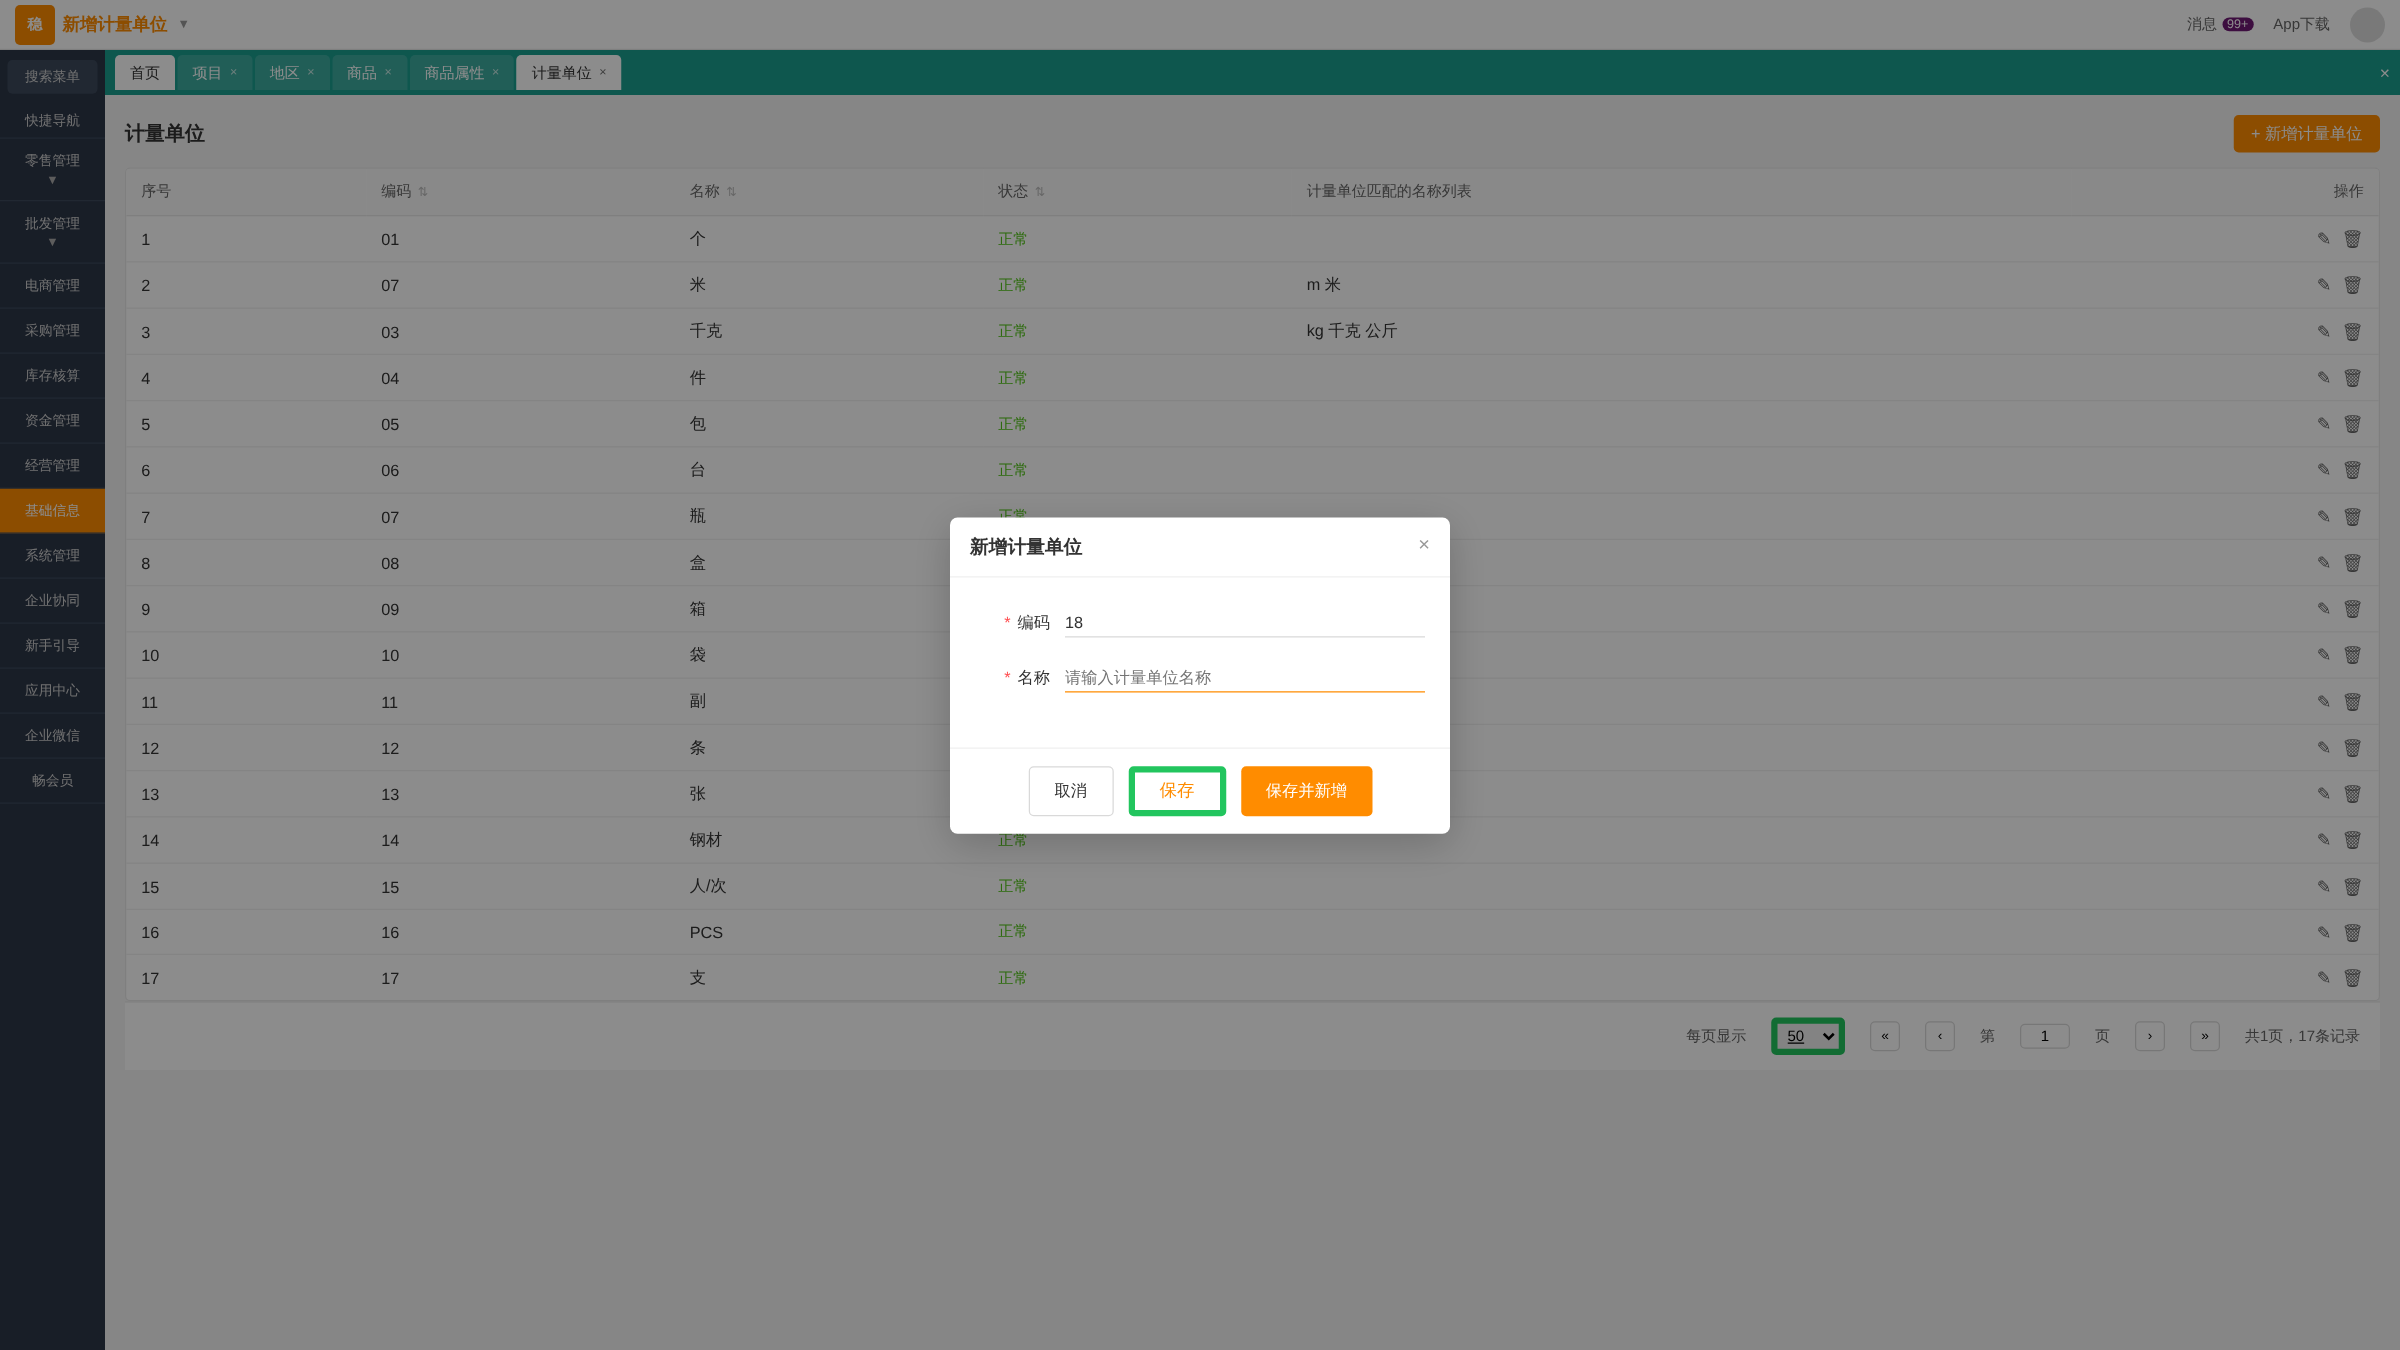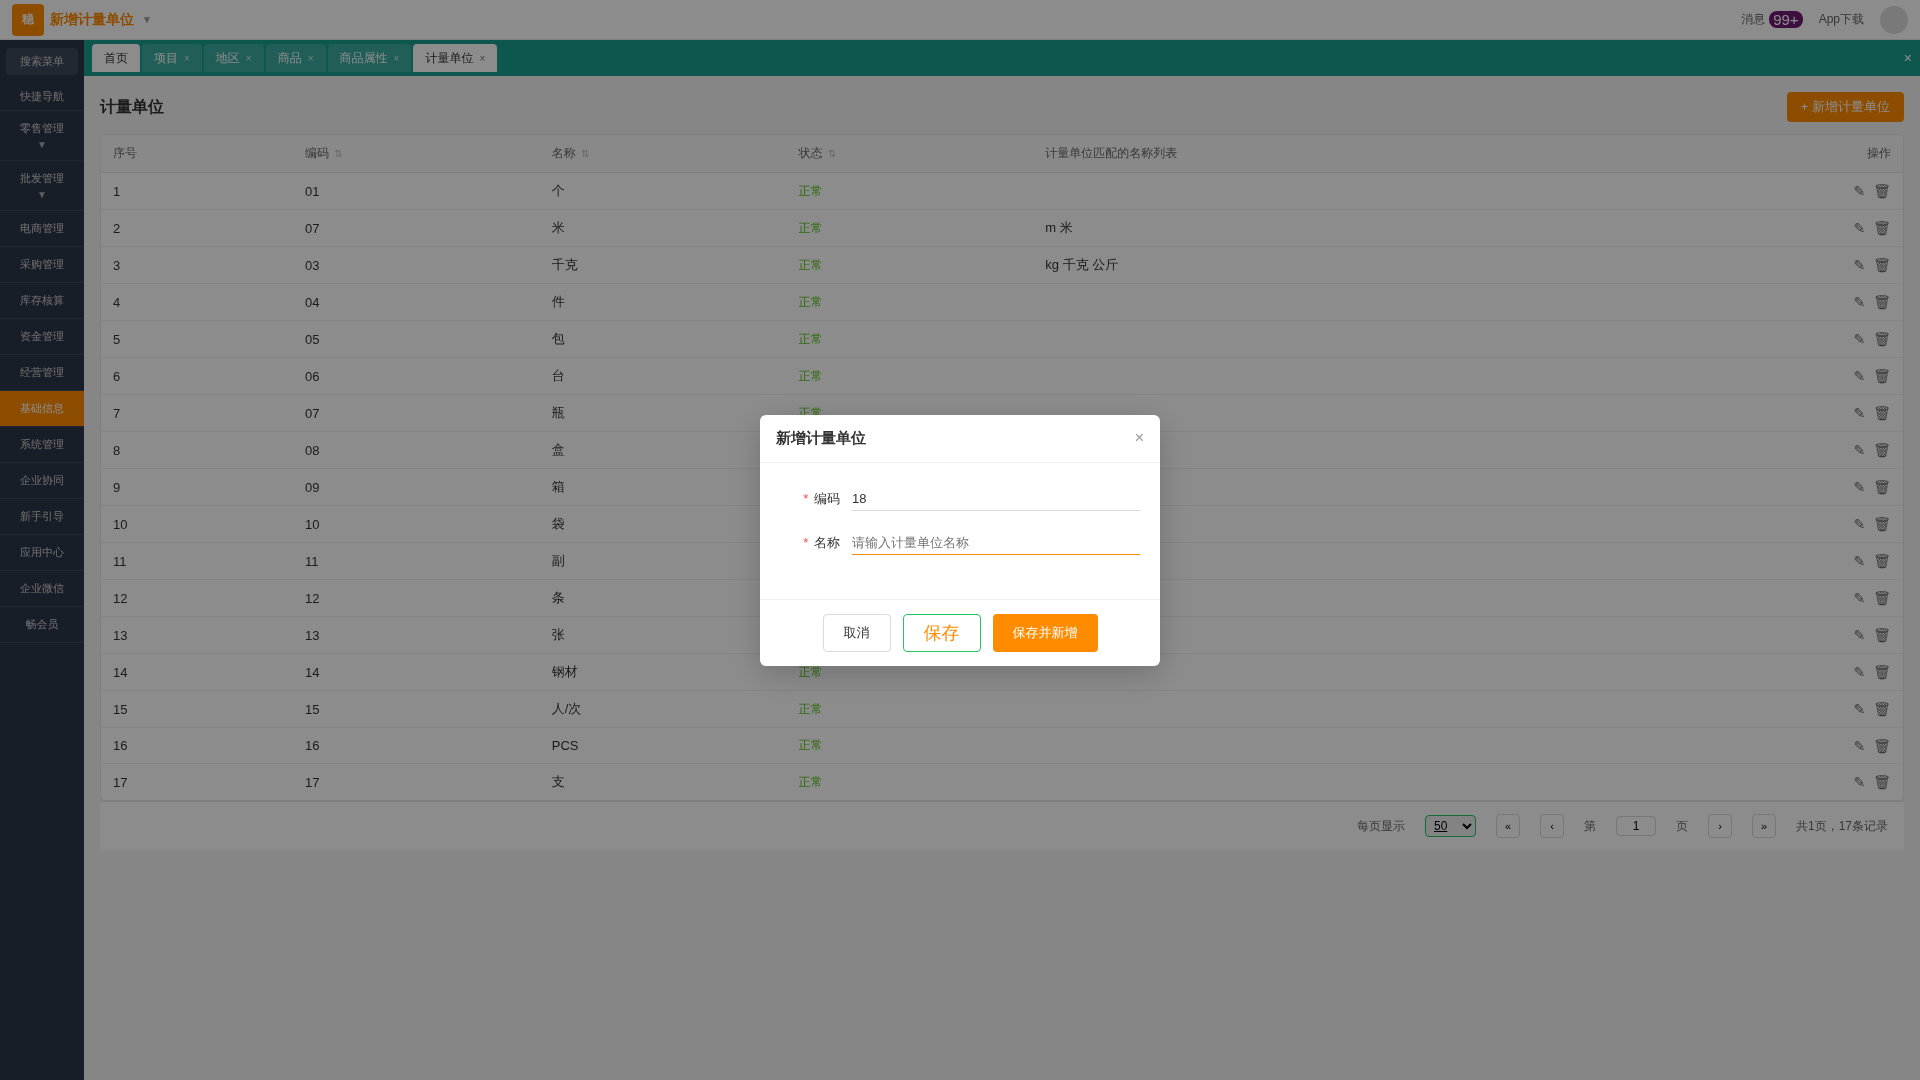--- a/index.html
+++ b/index.html
@@ -6,21 +6,21 @@
     body { font-family: 'Microsoft YaHei', Arial, sans-serif; font-size: 13px; background: #f0f2f5; color: #333; height: 1080px; width: 1920px; overflow: hidden; display: flex; flex-direction: column; }
 
     
     .topbar { height: 40px; background: #fff; display: flex; align-items: center; justify-content: space-between; padding: 0 12px; border-bottom: 1px solid #e8e8e8; flex-shrink: 0; }
     .topbar-left { display: flex; align-items: center; gap: 8px; }
     .logo-area { display: flex; align-items: center; gap: 6px; }
     .logo-icon { width: 32px; height: 32px; background: #ff8c00; border-radius: 4px; display: flex; align-items: center; justify-content: center; color: white; font-size: 12px; font-weight: bold; }
     .logo-text { color: #ff8c00; font-weight: bold; font-size: 14px; }
     .topbar-right { display: flex; align-items: center; gap: 16px; }
     .topbar-btn { display: flex; align-items: center; gap: 4px; cursor: pointer; color: #666; font-size: 12px; }
-    .badge { background: #701a75; color: white; border-radius: 8px; padding: 0 4px; font-size: 15px; min-width: 16px; text-align: right; }
+    .badge { background: #701a75; color: white; border-radius: 8px; padding: 0 4px; font-size: 10px; min-width: 16px; text-align: right; }
     .avatar { width: 28px; height: 28px; background: #ddd; border-radius: 50%; }
 
     
     .main-layout { display: flex; flex: 1; overflow: hidden; }
 
     
     .sidebar { width: 84px; background: #2d3748; flex-shrink: 0; display: flex; flex-direction: column; }
     .sidebar-search { padding: 8px 6px; }
     .sidebar-search-btn { width: 100%; background: #3d4a5c; border: none; color: #ccc; padding: 6px 4px; border-radius: 4px; cursor: pointer; font-size: 11px; text-align: center; }
     .sidebar-nav-btn { padding: 6px 8px; color: #ccc; font-size: 11px; text-align: center; cursor: pointer; border-bottom: 1px solid #3d4a5c; }
@@ -51,39 +51,39 @@
     th { padding: 10px 12px; text-align: left; font-weight: 500; color: #666; font-size: 12px; border-bottom: 1px solid #e8e8e8; white-space: nowrap; }
     td { padding: 9px 12px; border-bottom: 1px solid #f0f0f0; font-size: 13px; color: #333; }
     tr:last-child td { border-bottom: none; }
     .sort-icon { color: #bbb; font-size: 10px; margin-left: 2px; }
     .status-normal { color: #52c41a; font-size: 12px; }
     .action-icons { display: flex; gap: 8px; justify-content: flex-end; }
     .action-icon { color: #666; cursor: pointer; font-size: 14px; }
 
     
     .pagination { display: flex; align-items: center; justify-content: flex-end; padding: 12px 16px; background: white; border-top: 1px solid #e8e8e8; gap: 20px; font-size: 12px; color: #666; }
-    .pagination select { border: 1px solid #22c55e; border-radius: 4px; padding: 2px 4px; font-size: 12px; text-decoration: underline; }
+    .pagination select { border: 5px solid #22c55e; border-radius: 4px; padding: 2px 4px; font-size: 12px; text-decoration: underline; }
     .pagination-btn { width: 24px; height: 24px; border: 1px solid #d9d9d9; background: white; border-radius: 4px; cursor: pointer; display: flex; align-items: center; justify-content: center; font-size: 11px; }
     .pagination-input { width: 40px; border: 1px solid #d9d9d9; border-radius: 4px; padding: 2px 4px; text-align: center; font-size: 12px; }
 
     
     .overlay { position: fixed; top: 0; left: 0; width: 100%; height: 100%; background: rgba(0,0,0,0.45); display: flex; align-items: center; justify-content: center; z-index: 1000; }
     .modal { background: white; border-radius: 6px; width: 400px; box-shadow: 0 8px 32px rgba(0,0,0,0.2); }
     .modal-header { padding: 14px 16px; border-bottom: 1px solid #f0f0f0; display: flex; justify-content: space-between; align-items: center; }
     .modal-title { font-size: 15px; font-weight: bold; color: #333; }
     .modal-close { cursor: pointer; color: #999; font-size: 16px; }
     .modal-body { padding: 24px 20px; }
     .form-row { display: flex; align-items: center; margin-bottom: 20px; }
     .form-label { width: 60px; text-align: right; margin-right: 12px; font-size: 13px; color: #333; }
     .required { color: #ff4d4f; margin-right: 2px; }
     .form-input { flex: 1; border: none; border-bottom: 1px solid #d9d9d9; padding: 4px 0; font-size: 13px; outline: none; color: #333; }
     .form-input.placeholder { color: #bbb; border-bottom-color: #ff8c00; }
     .modal-footer { padding: 14px 20px; display: flex; justify-content: center; gap: 12px; border-top: 1px solid #f0f0f0; }
     .btn-cancel { border: 1px solid #d9d9d9; background: white; color: #333; padding: 6px 20px; border-radius: 4px; cursor: pointer; font-size: 13px; }
-    .btn-save { border: 1px solid #22c55e; background: white; color: #ff8c00; padding: 6px 20px; border-radius: 4px; cursor: pointer; font-size: 18px; }
+    .btn-save { border: 5px solid #22c55e; background: white; color: #ff8c00; padding: 6px 20px; border-radius: 4px; cursor: pointer; font-size: 14px; }
     .btn-save-add { border: none; background: #ff8c00; color: white; padding: 6px 20px; border-radius: 4px; cursor: pointer; font-size: 13px; }
 
     .expand-indicator { font-size: 10px; color: #999; }
   </style>
 </head>
 <body>
 
 <div class="topbar">
   <div class="topbar-left">
     <div class="logo-area">

